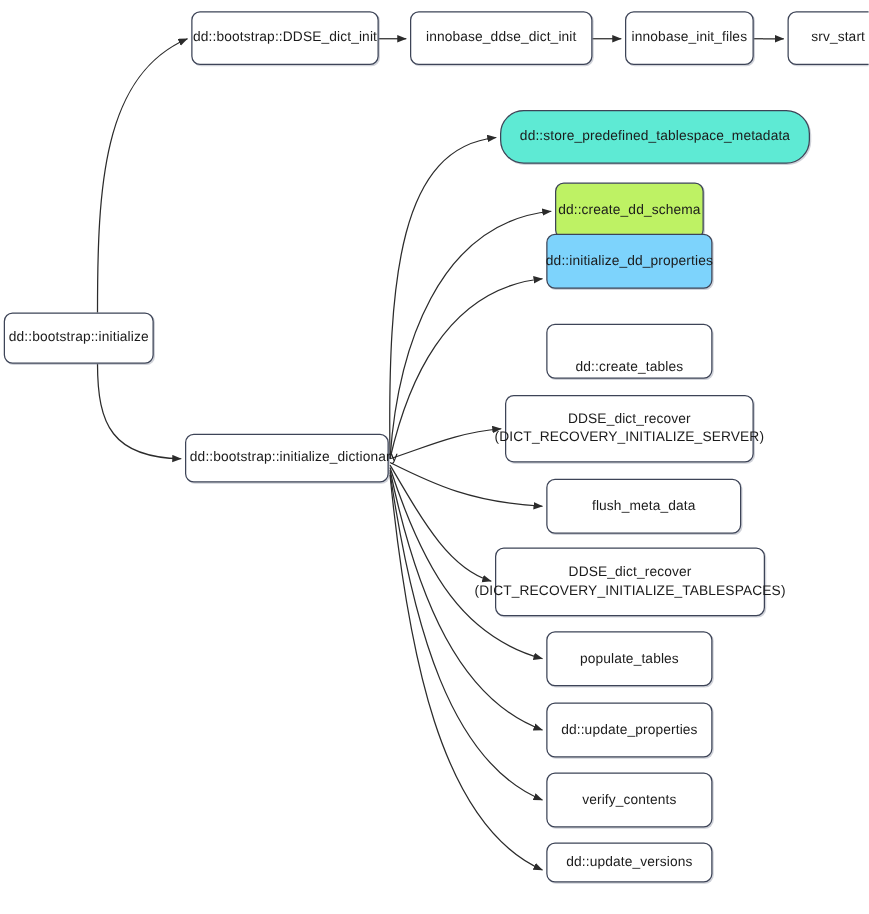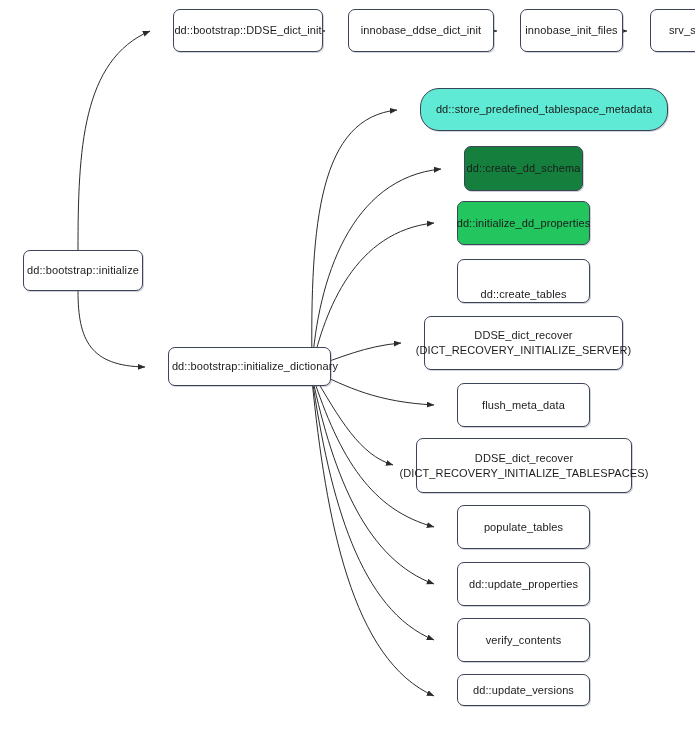--- a/index.html
+++ b/index.html
@@ -34,21 +34,20 @@
     display: flex;
     align-items: center;
     justify-content: center;
     text-align: center;
     color: #1b1b1b;
     font-size: 11px;
     line-height: 15px;
     letter-spacing: 0.1px;
     box-shadow: 1px 1px 0 rgba(120,125,145,0.35);
     z-index: 2;
-    margin-left: 20px;
   }
   .node .label {
     display: block;
     padding: 0 5px;
     white-space: pre-line;
   }
   .node.tight .label {
     padding: 0 2px;
   }
 </style>
@@ -97,34 +96,34 @@
       </div>
       <div class="node" style="left: 630px; top: 9px; width: 81px; height: 43px; border-color: rgb(61, 68, 87); background: rgb(255, 255, 255); color: rgb(27, 27, 27); text-align: center;">
         <span class="label">srv_start</span>
       </div>
       <div class="node tight" style="left: 148px; top: 347px; width: 163px; height: 39px; border-color: rgb(61, 68, 87); background: rgb(255, 255, 255); color: rgb(27, 27, 27); padding-left: 11px;">
         <span class="label">dd::bootstrap::initialize_dictionary</span>
       </div>
       <div class="node" style="left: 400px; top: 88px; width: 248px; height: 43px; border-color: rgb(61, 68, 87); background: #5eead4; color: rgb(27, 27, 27); border-radius: 19px;">
         <span class="label">dd::store_predefined_tablespace_metadata</span>
       </div>
-      <div class="node" style="left: 444px; top: 146px; width: 119px; height: 45px; border-color: rgb(61, 68, 87); background: #15803d; color: rgb(27, 27, 27);">
+      <div class="node" style="left: 444px; top: 146px; width: 119px; height: 45px; border-color: rgb(61, 68, 87); background: #bef264; color: rgb(27, 27, 27);">
         <span class="label">dd::create_dd_schema</span>
       </div>
-      <div class="node" style="left: 437px; top: 201px; width: 133px; height: 44px; border-color: rgb(61, 68, 87); background: #22c55e; color: rgb(27, 27, 27);">
+      <div class="node" style="left: 437px; top: 187px; width: 133px; height: 44px; border-color: rgb(61, 68, 87); background: #7dd3fc; color: rgb(27, 27, 27);">
         <span class="label">dd::initialize_dd_properties</span>
       </div>
       <div class="node" style="left: 437px; top: 259px; width: 133px; height: 44px; border-color: rgb(61, 68, 87); background: rgb(255, 255, 255); color: rgb(27, 27, 27); align-items: flex-end;">
         <span class="label">dd::create_tables</span>
       </div>
       <div class="node" style="left: 404px; top: 316px; width: 199px; height: 54px; border-color: rgb(61, 68, 87); background: rgb(255, 255, 255); color: rgb(27, 27, 27);">
         <span class="label">DDSE_dict_recover
 (DICT_RECOVERY_INITIALIZE_SERVER)</span>
       </div>
-      <div class="node" style="left: 437px; top: 383px; width: 133px; height: 44px; border-color: rgb(61, 68, 87); background: rgb(255, 255, 255); color: rgb(27, 27, 27);">
+      <div class="node" style="left: 437px; top: 383px; width: 156px; height: 44px; border-color: rgb(61, 68, 87); background: rgb(255, 255, 255); color: rgb(27, 27, 27);">
         <span class="label">flush_meta_data</span>
       </div>
       <div class="node" style="left: 396px; top: 438px; width: 216px; height: 55px; border-color: rgb(61, 68, 87); background: rgb(255, 255, 255); color: rgb(27, 27, 27);">
         <span class="label">DDSE_dict_recover
 (DICT_RECOVERY_INITIALIZE_TABLESPACES)</span>
       </div>
       <div class="node" style="left: 437px; top: 505px; width: 133px; height: 44px; border-color: rgb(61, 68, 87); background: rgb(255, 255, 255); color: rgb(27, 27, 27);">
         <span class="label">populate_tables</span>
       </div>
       <div class="node" style="left: 437px; top: 562px; width: 133px; height: 44px; border-color: rgb(61, 68, 87); background: rgb(255, 255, 255); color: rgb(27, 27, 27);">

